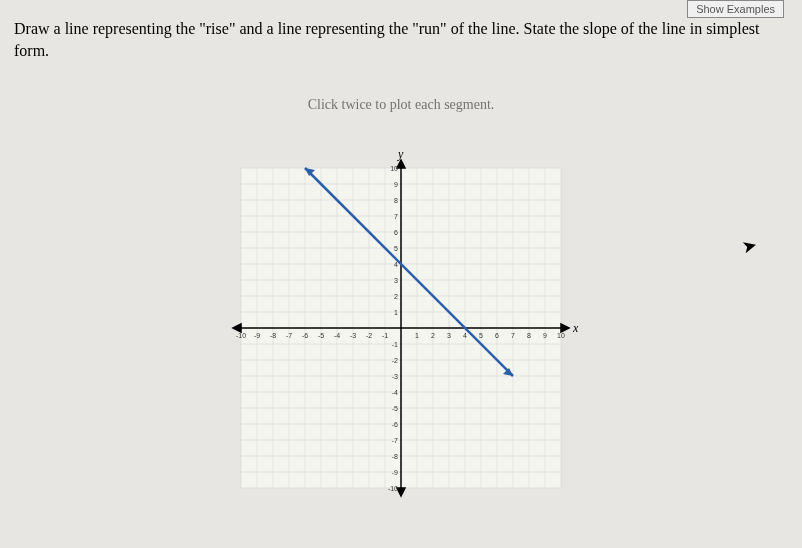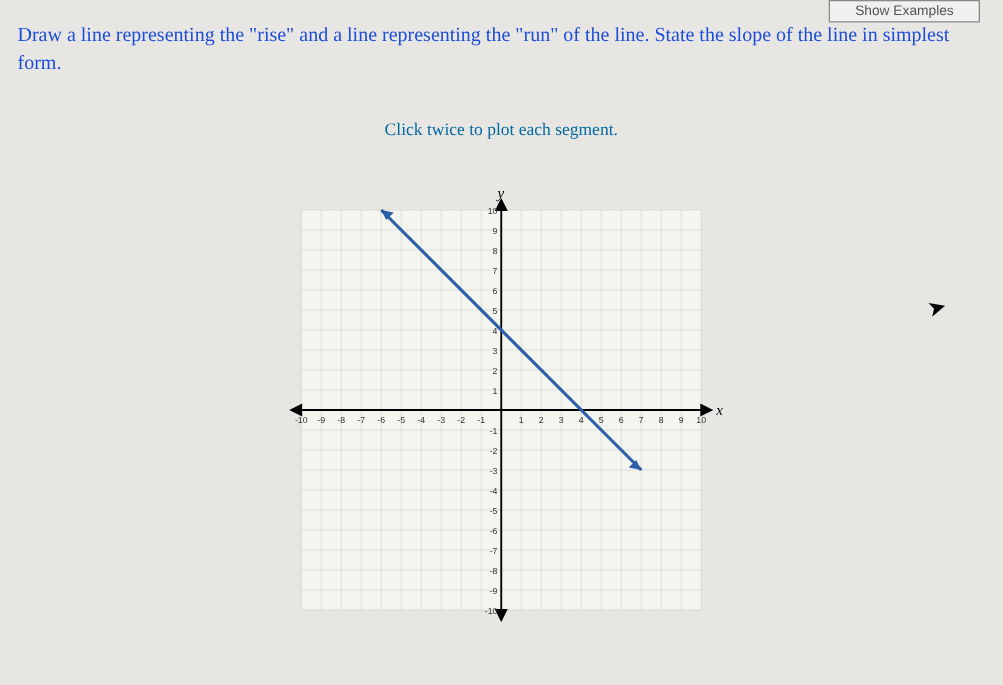--- a/index.html
+++ b/index.html
@@ -9,43 +9,43 @@
       background: #e8e6e3;
       font-family: Georgia, 'Times New Roman', serif;
       position: relative;
       overflow: hidden;
     }
     .show-examples-btn {
       position: absolute;
       top: 0;
       right: 18px;
       border: 1px solid #888;
-      padding: 2px 20px;
+      padding: 2px 8px;
       font-size: 11px;
       color: #555;
       background: #f0f0f0;
       font-family: Arial, sans-serif;
     }
     .question-text {
       position: absolute;
       top: 18px;
       left: 14px;
       right: 14px;
       font-size: 16px;
-      color: #1d4ed8;
+      color: #000000;
       line-height: 1.4;
     }
     .instruction {
       position: absolute;
       top: 96px;
       left: 0;
       right: 0;
       text-align: center;
       font-size: 14px;
-      color: #0369a1;
+      color: #737373;
     }
     .instruction div { line-height: 1.3; }
     .graph-container {
       position: absolute;
       top: 148px;
       left: 50%;
       transform: translateX(-50%);
       width: 360px;
       height: 360px;
     }

